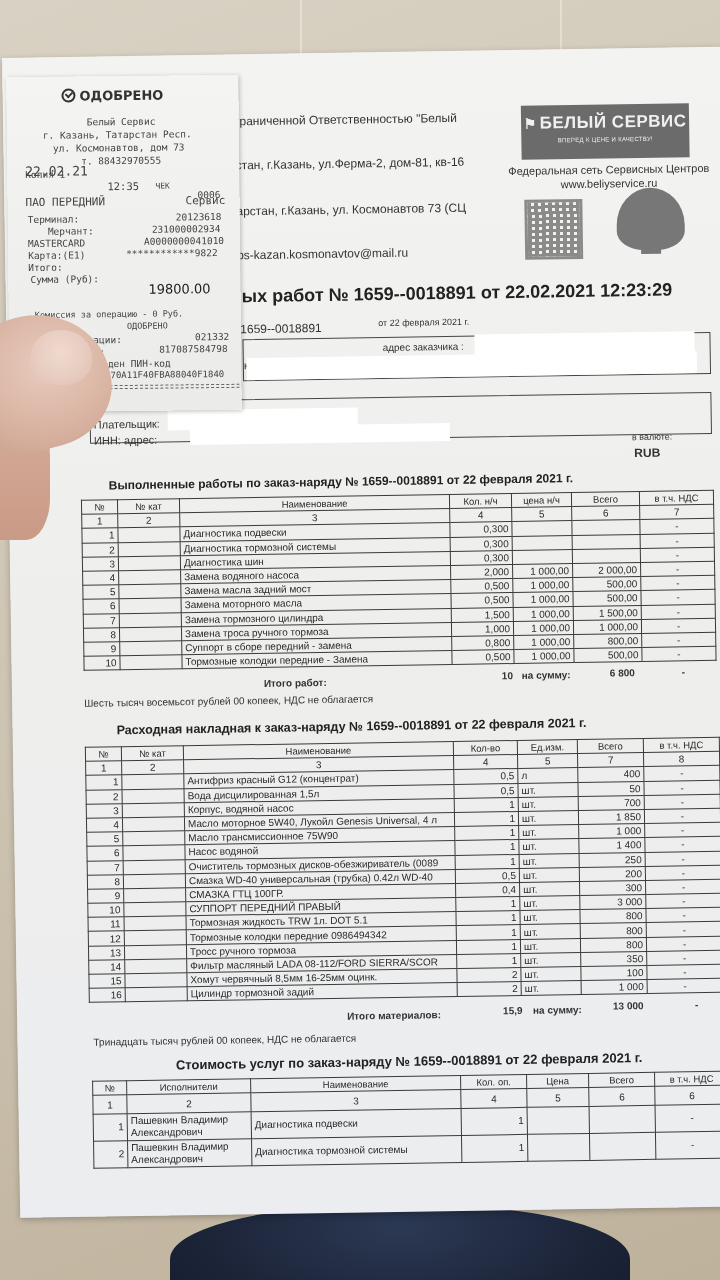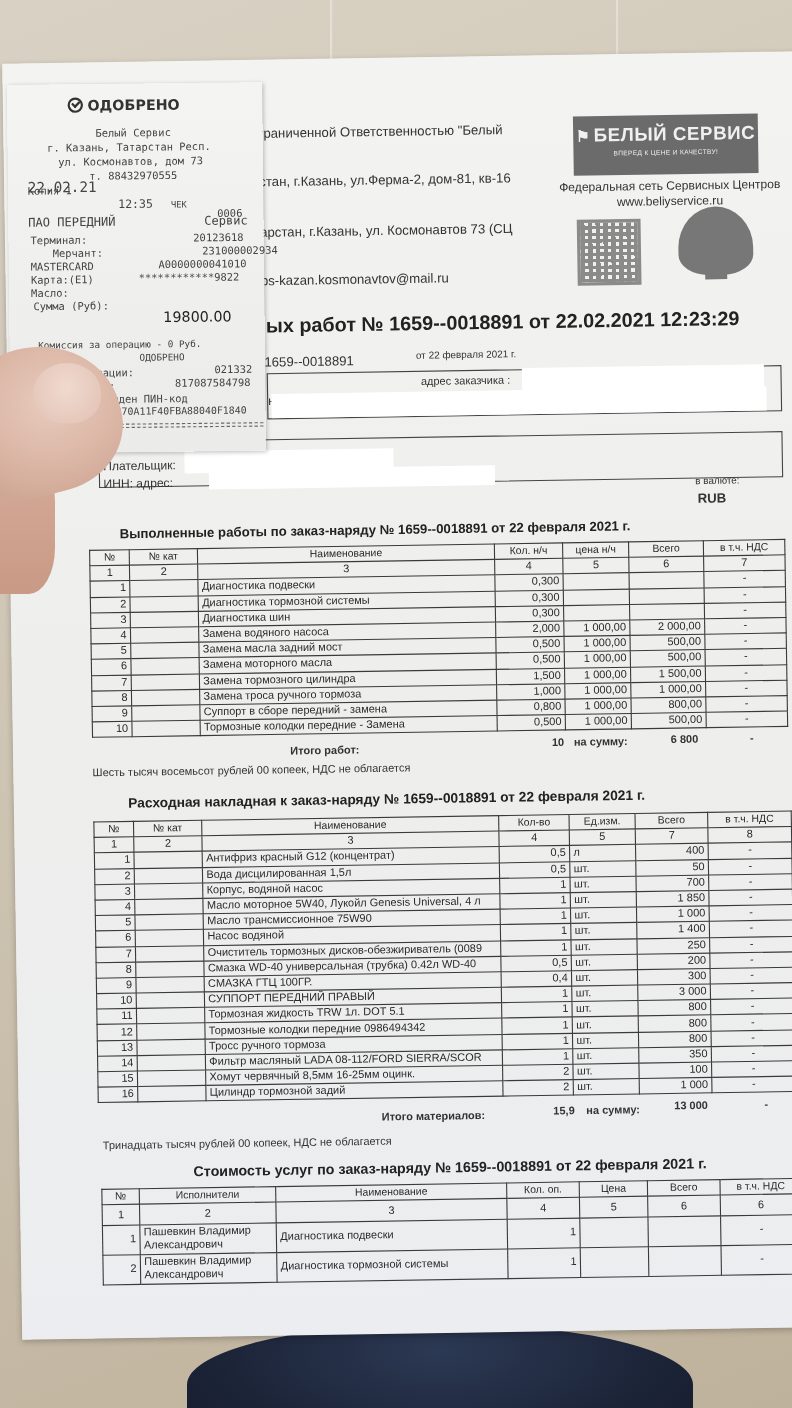--- a/index.html
+++ b/index.html
@@ -544,26 +544,26 @@
   <div class="r-row" style="left:18px;top:92px;">Копия 1</div>
   <div class="r-row" style="left:18px;top:87px;font-size:13px;">22.02.21</div>
   <div class="r-row" style="left:100px;top:104px;font-size:10.5px;">12:35</div>
   <div class="r-row" style="left:148px;top:106px;font-size:8px;">ЧЕК</div>
   <div class="r-row" style="left:190px;top:114px;text-align:center;">0006</div>
   <div class="r-row" style="left:18px;top:119px;font-size:11px;">ПАО ПЕРЕДНИЙ</div>
   <div class="r-row" style="left:178px;top:119px;font-size:11px;">Сервис</div>
   <div class="r-row" style="left:20px;top:137px;">Терминал:</div>
   <div class="r-row" style="left:168px;top:136px;">20123618</div>
   <div class="r-row" style="left:20px;top:149px;margin-left:20px;">Мерчант:</div>
-  <div class="r-row" style="left:144px;top:148px;margin-left:32px;">231000002934</div>
+  <div class="r-row" style="left:144px;top:148px;">231000002934</div>
   <div class="r-row" style="left:20px;top:161px;">MASTERCARD</div>
   <div class="r-row" style="left:136px;top:160px;">A0000000041010</div>
   <div class="r-row" style="left:20px;top:173px;">Карта:(E1)</div>
   <div class="r-row" style="left:118px;top:172px;">************9822</div>
-  <div class="r-row" style="left:20px;top:185px;">Масло:</div>
+  <div class="r-row" style="left:20px;top:185px;">Итого:</div>
   <div class="r-row" style="left:22px;top:197px;">Сумма (Руб):</div>
   <div class="r-amount">19800.00</div>
   <div class="r-row" style="left:26px;top:233px;font-size:8.5px;">Комиссия за операцию - 0 Руб.</div>
   <div class="r-row" style="left:90px;top:245px;font-size:8.5px;padding-left:28px;">ОДОБРЕНО</div>
   <div class="r-row" style="left:50px;top:258px;">...ризации:</div>
   <div class="r-row" style="left:186px;top:256px;">021332</div>
   <div class="r-row" style="left:50px;top:270px;">...ылки:</div>
   <div class="r-row" style="left:150px;top:268px;">817087584798</div>
   <div class="r-row" style="left:70px;top:282px;">...веден ПИН-код</div>
   <div class="r-row" style="left:74px;top:294px;font-size:9px;">...4B70A11F40FBA88040F1840</div>

